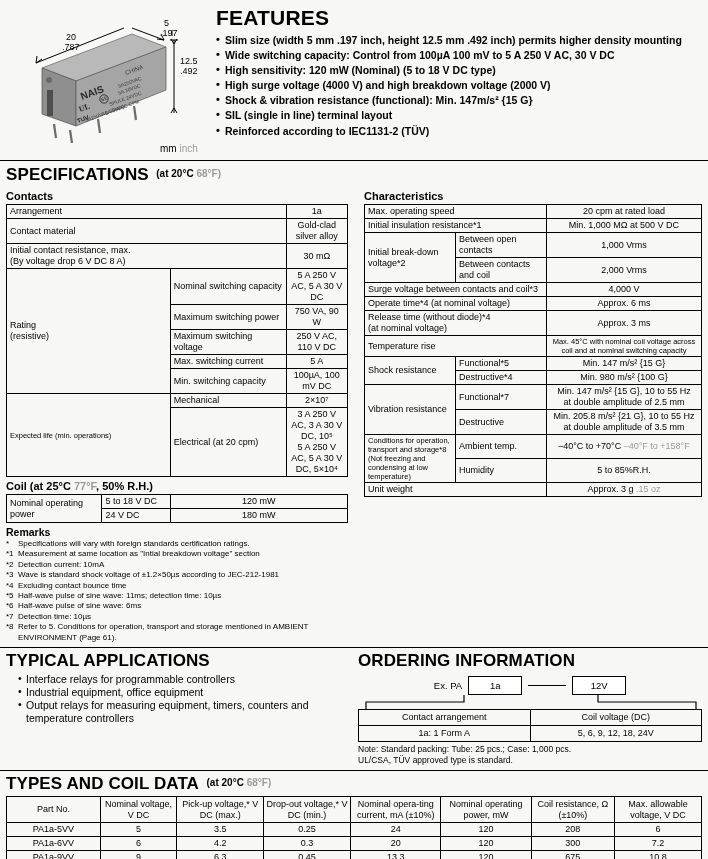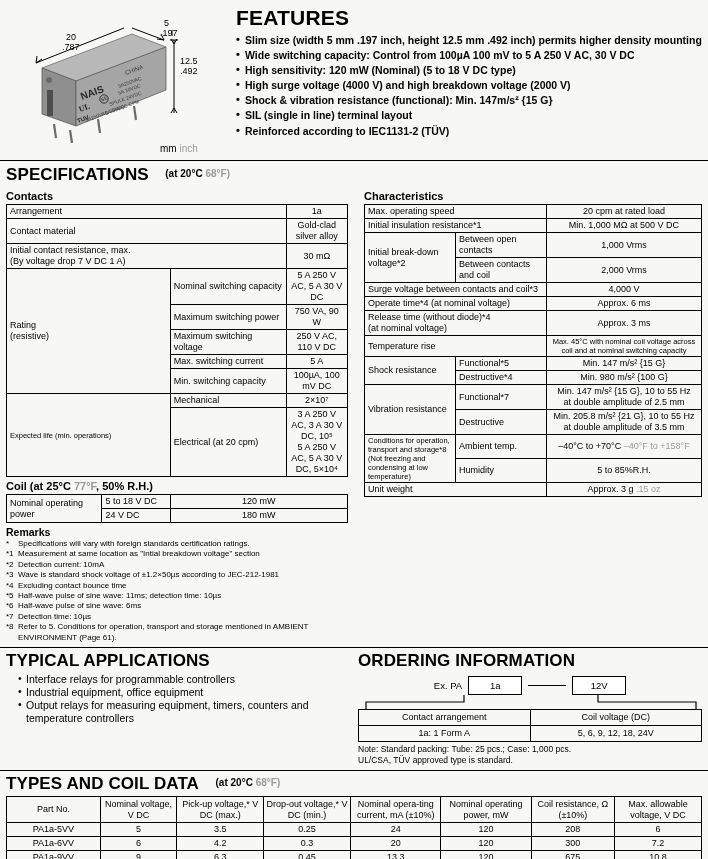--- a/index.html
+++ b/index.html
@@ -13,32 +13,32 @@
     overflow:hidden;
   }
   .page{position:relative;width:708px;height:859px;}
   .grey{color:#9b9b9b;}
   .hr{border:0;border-top:1.6px solid #000;margin:0;}
 
   
   .top{position:relative;height:160px;}
   .relay-art{position:absolute;left:14px;top:18px;width:210px;height:125px;}
   .mm-inch{position:absolute;left:160px;top:143px;font-size:10px;}
-  .features{position:absolute;left:236px;top:6px;width:470px;}
+  .features{position:absolute;left:216px;top:6px;width:470px;}
   .features h1{font-size:21px;font-weight:bold;margin:0 0 4px 0;letter-spacing:.2px;}
   .features ul{list-style:none;margin:0;padding:0;}
   .features li{
     font-size:10.5px;font-weight:bold;line-height:13.6px;
     padding-left:9px;position:relative;margin-bottom:1.5px;
   }
   .features li:before{content:"\2022";position:absolute;left:0;top:-1px;font-size:11px;}
 
   
   .sec-h{font-size:17px;font-weight:bold;margin:0;display:inline-block;letter-spacing:.1px;}
-  .sec-sub{font-size:10px;font-weight:bold;display:inline-block;vertical-align:3px;margin-left:14px;}
+  .sec-sub{font-size:10px;font-weight:bold;display:inline-block;vertical-align:3px;margin-left:5px;}
   .grp-h{font-size:11px;font-weight:bold;margin:3px 0 2px 0;}
 
   
   table{border-collapse:collapse;width:100%;}
   table td{
     border:1px solid #000;
     padding:1px 3px;
     font-size:9px;
     line-height:11px;
     vertical-align:middle;
@@ -180,21 +180,21 @@
               <tr>
             <td colspan="2" class="l">Arrangement</td>
             <td class="c">1a</td>
           </tr>
           <tr>
             <td colspan="2" class="l">Contact material</td>
             <td class="c">Gold-clad silver alloy</td>
           </tr>
           <tr>
             <td colspan="2" class="l" style="white-space:pre-line;">Initial contact resistance, max.
-(By voltage drop 7 V DC 1 A)</td>
+(By voltage drop 6 V DC 8 A)</td>
             <td class="c">30 mΩ</td>
           </tr>
 
           <tr>
             <td rowspan="5" class="l" style="width:28%;white-space:pre-line;">Rating
 (resistive)</td>
             <td class="l" style="width:34%;margin-left:36px;">Nominal switching capacity</td>
             <td class="c">5 A 250 V AC, 5 A 30 V DC</td>
           </tr>
           <tr>

